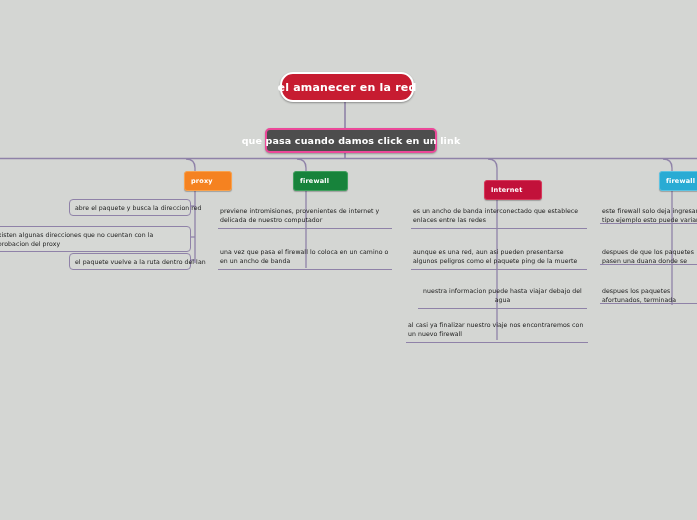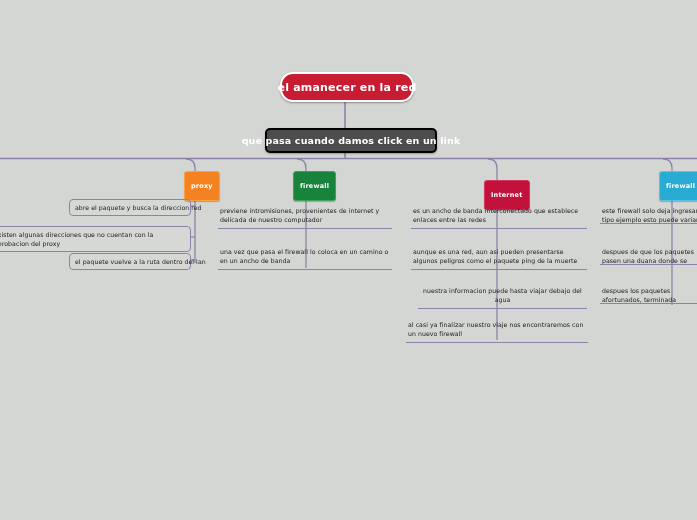--- a/index.html
+++ b/index.html
@@ -50,43 +50,43 @@
     white-space: nowrap;
   }
   .sub-root-node {
     position: absolute;
     background: #4d4d4d;
     color: #ffffff;
     font-size: 9.5px;
     font-weight: bold;
     letter-spacing: .15px;
     border-radius: 5px;
-    border: 2px solid #000000;
+    border: 2px solid #ec4899;
     box-shadow: 0 1px 2px rgba(0,0,0,.3);
     display: flex;
     align-items: center;
     justify-content: center;
     white-space: nowrap;
   }
 
   
   .topic {
     position: absolute;
     color: #ffffff;
     font-size: 6.5px;
     font-weight: bold;
     letter-spacing: .2px;
     border-radius: 3px;
-    padding: 3px 6px 3px 6px;
+    padding: 3px 18px 3px 6px;
     display: flex;
     align-items: center;
     justify-content: center;
     white-space: nowrap;
     box-shadow: 0 1px 1px rgba(0,0,0,.25);
-    height: 30px;
+    height: 20px;
     box-sizing: border-box;
   }
   .topic.proxy    { background: #f58220; border: 1px solid #f9a24d; }
   .topic.firewall { background: #17833b; border: 1px solid #41a05f; }
   .topic.internet { background: #c2113a; border: 1px solid #d6395b; margin-top: 9px; }
   .topic.firewall2{ background: #29abd4; border: 1px solid #5cc3e2; }
 
   
   .leaf {
     position: absolute;

